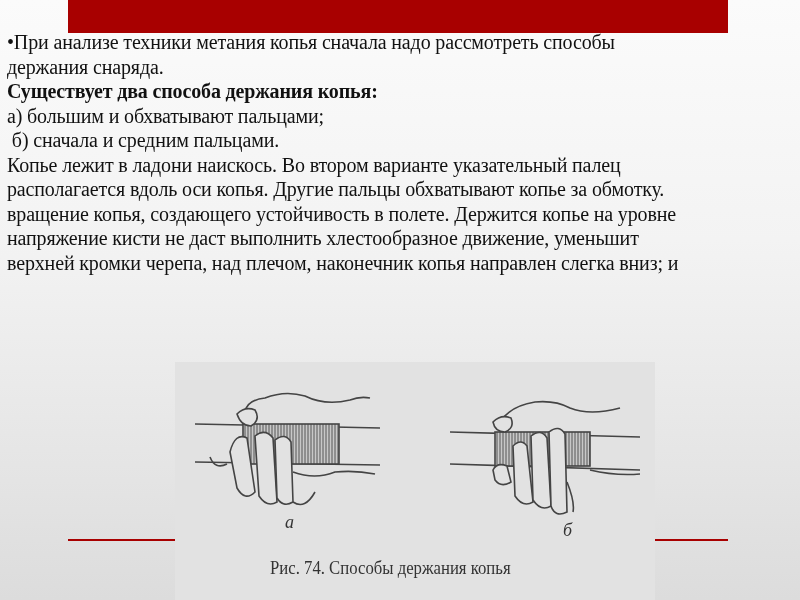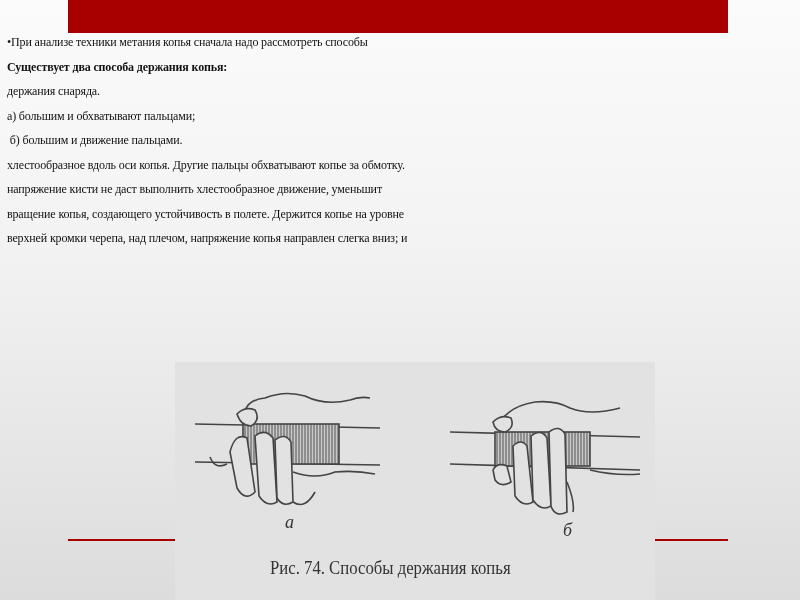--- a/index.html
+++ b/index.html
@@ -21,21 +21,21 @@
       top: 0;
       width: 660px;
       height: 33px;
       background: #a80000;
     }
     .content {
       position: absolute;
       left: 7px;
       top: 30px;
       width: 790px;
-      font-size: 12px;
+      font-size: 20px;
       line-height: 24.5px;
       letter-spacing: -0.15px;
     }
     .content .line {
       white-space: pre;
       display: block;
     }
     .content .bold {
       font-weight: bold;
     }
@@ -82,28 +82,29 @@
       white-space: nowrap;
     }
   </style>
 </head>
 <body>
 
 <div class="top-bar"></div>
 
 <div class="content">
   <span class="line">•При анализе техники метания копья сначала надо рассмотреть способы</span>
+  <span class="line">держания снаряда.</span>
   <span class="line bold">Существует два способа держания копья:</span>
-  <span class="line">держания снаряда.</span>
   <span class="line">а) большим и обхватывают пальцами;</span>
-  <span class="line"> б) большим и движение пальцами.</span>
-  <span class="line">хлестообразное вдоль оси копья. Другие пальцы обхватывают копье за обмотку.</span>
+  <span class="line"> б) сначала и средним пальцами.</span>
+  <span class="line">Копье лежит в ладони наискось. Во втором варианте указательный палец</span>
+  <span class="line">располагается вдоль оси копья. Другие пальцы обхватывают копье за обмотку.</span>
+  <span class="line">вращение копья, создающего устойчивость в полете. Держится копье на уровне</span>
   <span class="line">напряжение кисти не даст выполнить хлестообразное движение, уменьшит</span>
-  <span class="line">вращение копья, создающего устойчивость в полете. Держится копье на уровне</span>
-  <span class="line">верхней кромки черепа, над плечом, напряжение копья направлен слегка вниз; и</span>
+  <span class="line">верхней кромки черепа, над плечом, наконечник копья направлен слегка вниз; и</span>
 </div>
 
 <div class="deco-line deco-left"></div>
 <div class="deco-line deco-right"></div>
 
 <div class="figure">
   <svg width="480" height="238" viewBox="0 0 480 238">
     <defs>
       <pattern id="wrap" width="3" height="10" patternUnits="userSpaceOnUse">
         <rect width="3" height="10" fill="#c8c8c8"></rect>

